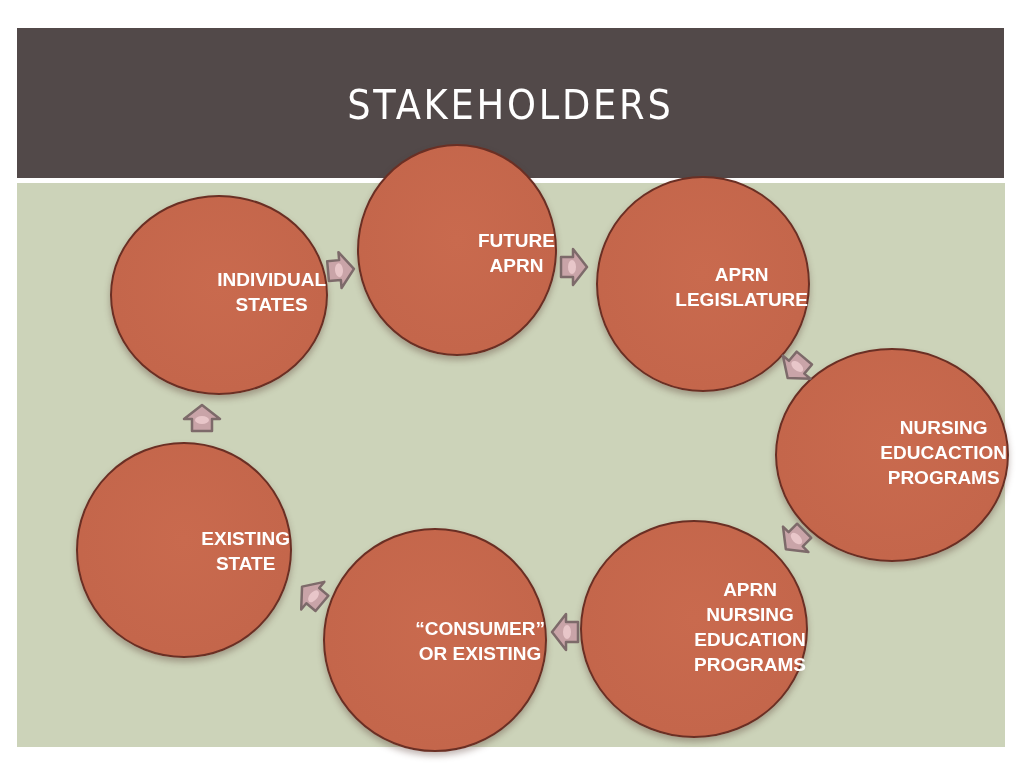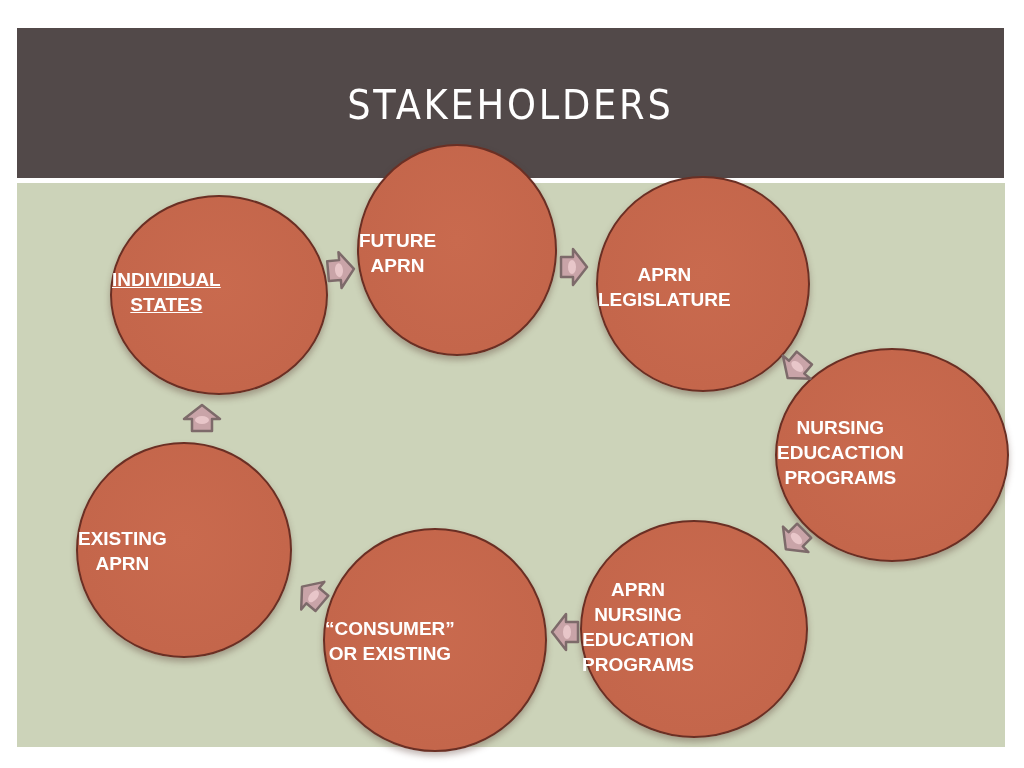--- a/index.html
+++ b/index.html
@@ -21,39 +21,39 @@
     .content {
       position: absolute; left: 17px; top: 183px; width: 988px; height: 564px;
       background: #ccd3b9;
     }
     .node {
       position: absolute; border-radius: 50%;
       background: radial-gradient(ellipse at 50% 45%, #c96a4e 0%, #c4664b 70%, #b55a42 88%, #a84f3b 100%);
       border: 2px solid #6a2f24;
       box-shadow: 0 4px 6px rgba(80,50,40,0.35);
       box-sizing: border-box;
-      display: flex; justify-content: flex-start;
+      display: flex; justify-content: flex-end;
       color: #ffffff; text-align: center;
       font-family: "Liberation Sans", sans-serif; font-size: 19px; font-weight: bold;
       line-height: 25px;
     }
     .node span { display: block; white-space: pre-line; }
     .arrow { position: absolute; width: 30px; height: 40px; }
     .arrow svg { width: 100%; height: 100%; overflow: visible; }
   </style>
 </head>
 <body>
 
 <div class="title-bar">
   <h1>STAKEHOLDERS</h1>
 </div>
 
 <div class="content"></div>
 
-<div class="node" style="left:110px; top:195px; width:218px; height:200px; align-items:center; padding-bottom:6px;text-decoration:underline;">
+<div class="node" style="left:110px; top:195px; width:218px; height:200px; align-items:center; padding-bottom:6px;">
   <span>INDIVIDUAL
 STATES</span>
 </div>
 
 <div class="node" style="left:357px; top:144px; width:200px; height:212px; align-items:flex-start; padding-top:82px;">
   <span>FUTURE
 APRN</span>
 </div>
 
 <div class="node" style="left:596px; top:176px; width:214px; height:216px; align-items:flex-start; padding-top:84px;">
@@ -74,21 +74,21 @@
 PROGRAMS</span>
 </div>
 
 <div class="node" style="left:323px; top:528px; width:224px; height:224px; align-items:flex-start; padding-top:86px;">
   <span>“CONSUMER”
 OR EXISTING</span>
 </div>
 
 <div class="node" style="left:76px; top:442px; width:216px; height:216px; align-items:flex-start; padding-top:82px;">
   <span>EXISTING
-APRN</span>
+STATE</span>
 </div>
 
 <div class="arrow" style="left:326px; top:250px; transform:rotate(-5deg);">
   <svg viewBox="0 0 30 40">
       <path d="M2 10 L14 10 L14 2 L28 20 L14 38 L14 30 L2 30 Z" fill="#c9a4a8" stroke="#7d6a6a" stroke-width="2.5" stroke-linejoin="round"></path>
       <ellipse cx="13" cy="20" rx="4" ry="7" fill="#e8c6c9"></ellipse>
     </svg>
 </div>
 
 <div class="arrow" style="left:559px; top:247px;">

